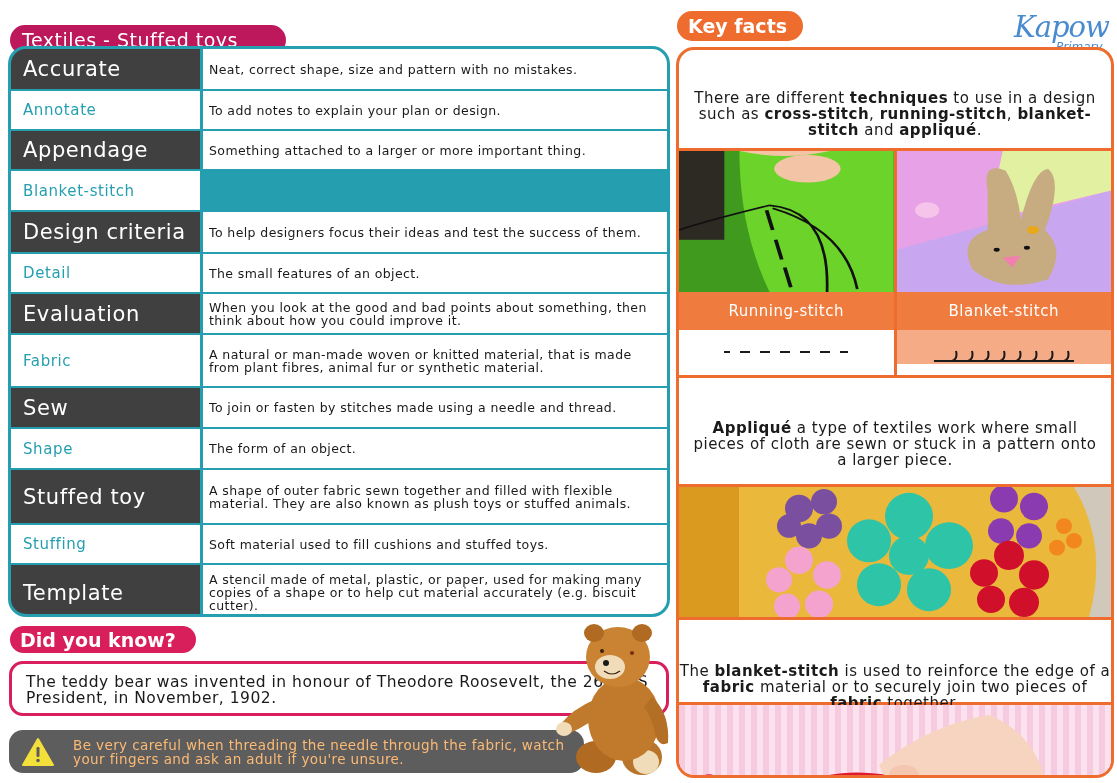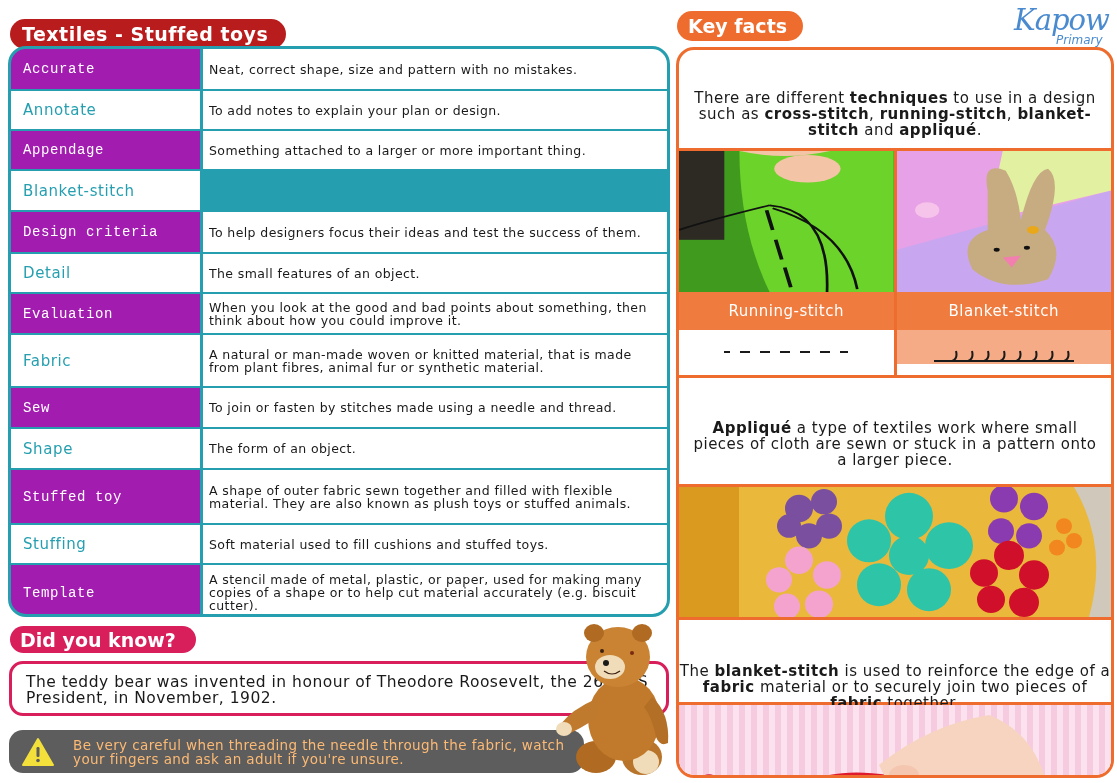--- a/index.html
+++ b/index.html
@@ -1,36 +1,36 @@
 <!DOCTYPE html>
 <html><head>
 <meta charset="utf-8">
 <style>
   * { box-sizing: border-box; margin: 0; padding: 0; }
   html, body { width: 1117px; height: 783px; background: #ffffff; overflow: hidden; }
   body { position: relative; font-family: "DejaVu Sans", sans-serif; color: #1a1a1a; }
 
   
   .title-pill {
-    position: absolute; left: 10px; top: 19px; width: 276px; height: 30px;
-    background: #b91c1c; border-radius: 15px; color: #fff;
-    font-size: 19px; font-weight: bold; line-height: 30px; padding-left: 12px;
+    position: absolute; left: 10px; top: 25px; width: 276px; height: 30px;
+    background: #be185d; border-radius: 15px; color: #fff;
+    font-size: 19px; font-weight: normal; line-height: 30px; padding-left: 12px;
     letter-spacing: 0.5px;
   }
   .vocab {
     position: absolute; left: 8px; top: 46px; width: 662px; height: 571px;
     border: 3px solid #259fb0; border-radius: 18px; overflow: hidden; background: #259fb0;
   }
   .vocab-row { display: flex; border-bottom: 2px solid #259fb0; }
   .vocab-row:last-child { border-bottom: none; }
   .term {
     width: 189px; flex: none; display: flex; align-items: center; padding-left: 12px;
     font-size: 15px; letter-spacing: 0.6px;
   }
-  .term.dark { background: #a21caf; color: #ffffff; font-size: 14px; font-family: Liberation Mono, monospace; }
+  .term.dark { background: #404040; color: #ffffff; font-size: 21px; }
   .term.light { background: #ffffff; color: #259fb0; }
   .def {
     flex: 1; background: #fff; margin-left: 3px; display: flex; align-items: center;
     padding: 12px 6px; font-size: 12.5px; line-height: 13px; letter-spacing: 0.4px; color: #1a1a1a;
   }
 
   .dyk-pill {
     position: absolute; left: 10px; top: 626px; width: 186px; height: 27px;
     background: #d81e5b; border-radius: 14px; color: #fff;
     font-size: 19px; font-weight: bold; line-height: 29px; padding-left: 10px;
@@ -49,21 +49,21 @@
   .warn-text { font-size: 13.5px; line-height: 14px; letter-spacing: 0.4px; }
 
   .teddy { position: absolute; left: 552px; top: 617px; width: 125px; height: 162px; }
 
   
   .kf-pill {
     position: absolute; left: 677px; top: 11px; width: 126px; height: 30px;
     background: #ee6c2d; border-radius: 15px; color: #fff;
     font-size: 19px; font-weight: bold; line-height: 30px; padding-left: 11px;
   }
-  .logo { position: absolute; left: 1010px; top: 5px; width: 100px; height: 48px; }
+  .logo { position: absolute; left: 1010px; top: 12px; width: 100px; height: 48px; }
   .logo-main { position: absolute; left: 4px; top: -2px; font-size: 29px; font-style: italic; color: #4a8bd0; font-family: "DejaVu Serif", serif; letter-spacing: -1px; }
   .logo-sub { position: absolute; left: 46px; top: 28px; font-size: 12px; font-style: italic; color: #4a8bd0; }
 
   .kf-panel {
     position: absolute; left: 676px; top: 47px; width: 438px; height: 731px;
     border: 3px solid #ee6c2d; border-radius: 18px; overflow: hidden; background: #fff;
   }
   .kf-text {
     text-align: center; font-size: 15px; line-height: 16px; letter-spacing: 0.5px; color: #1a1a1a; margin-top: 29px;
   }

